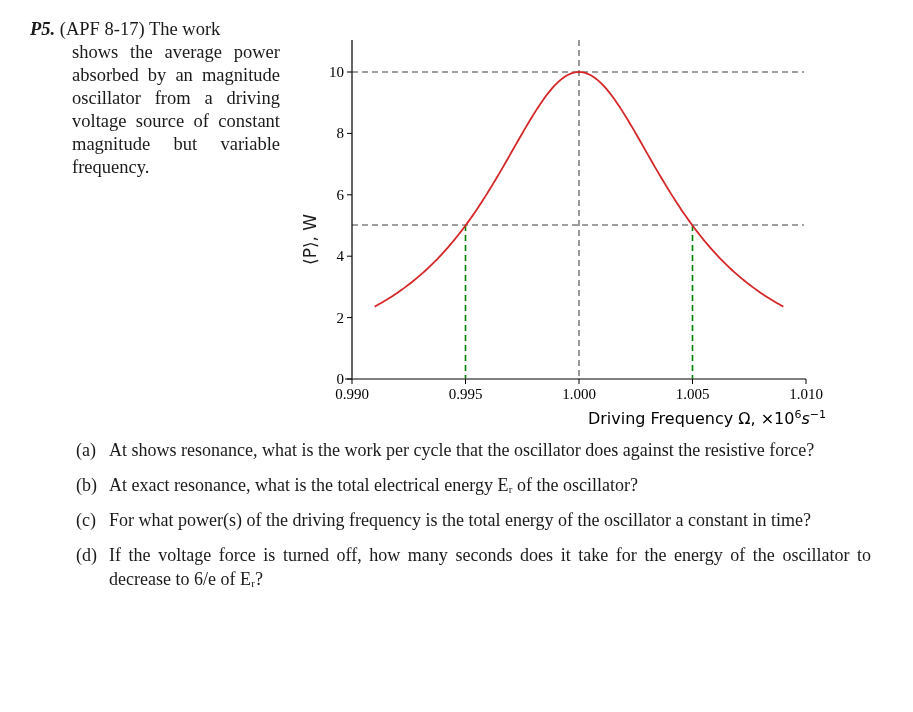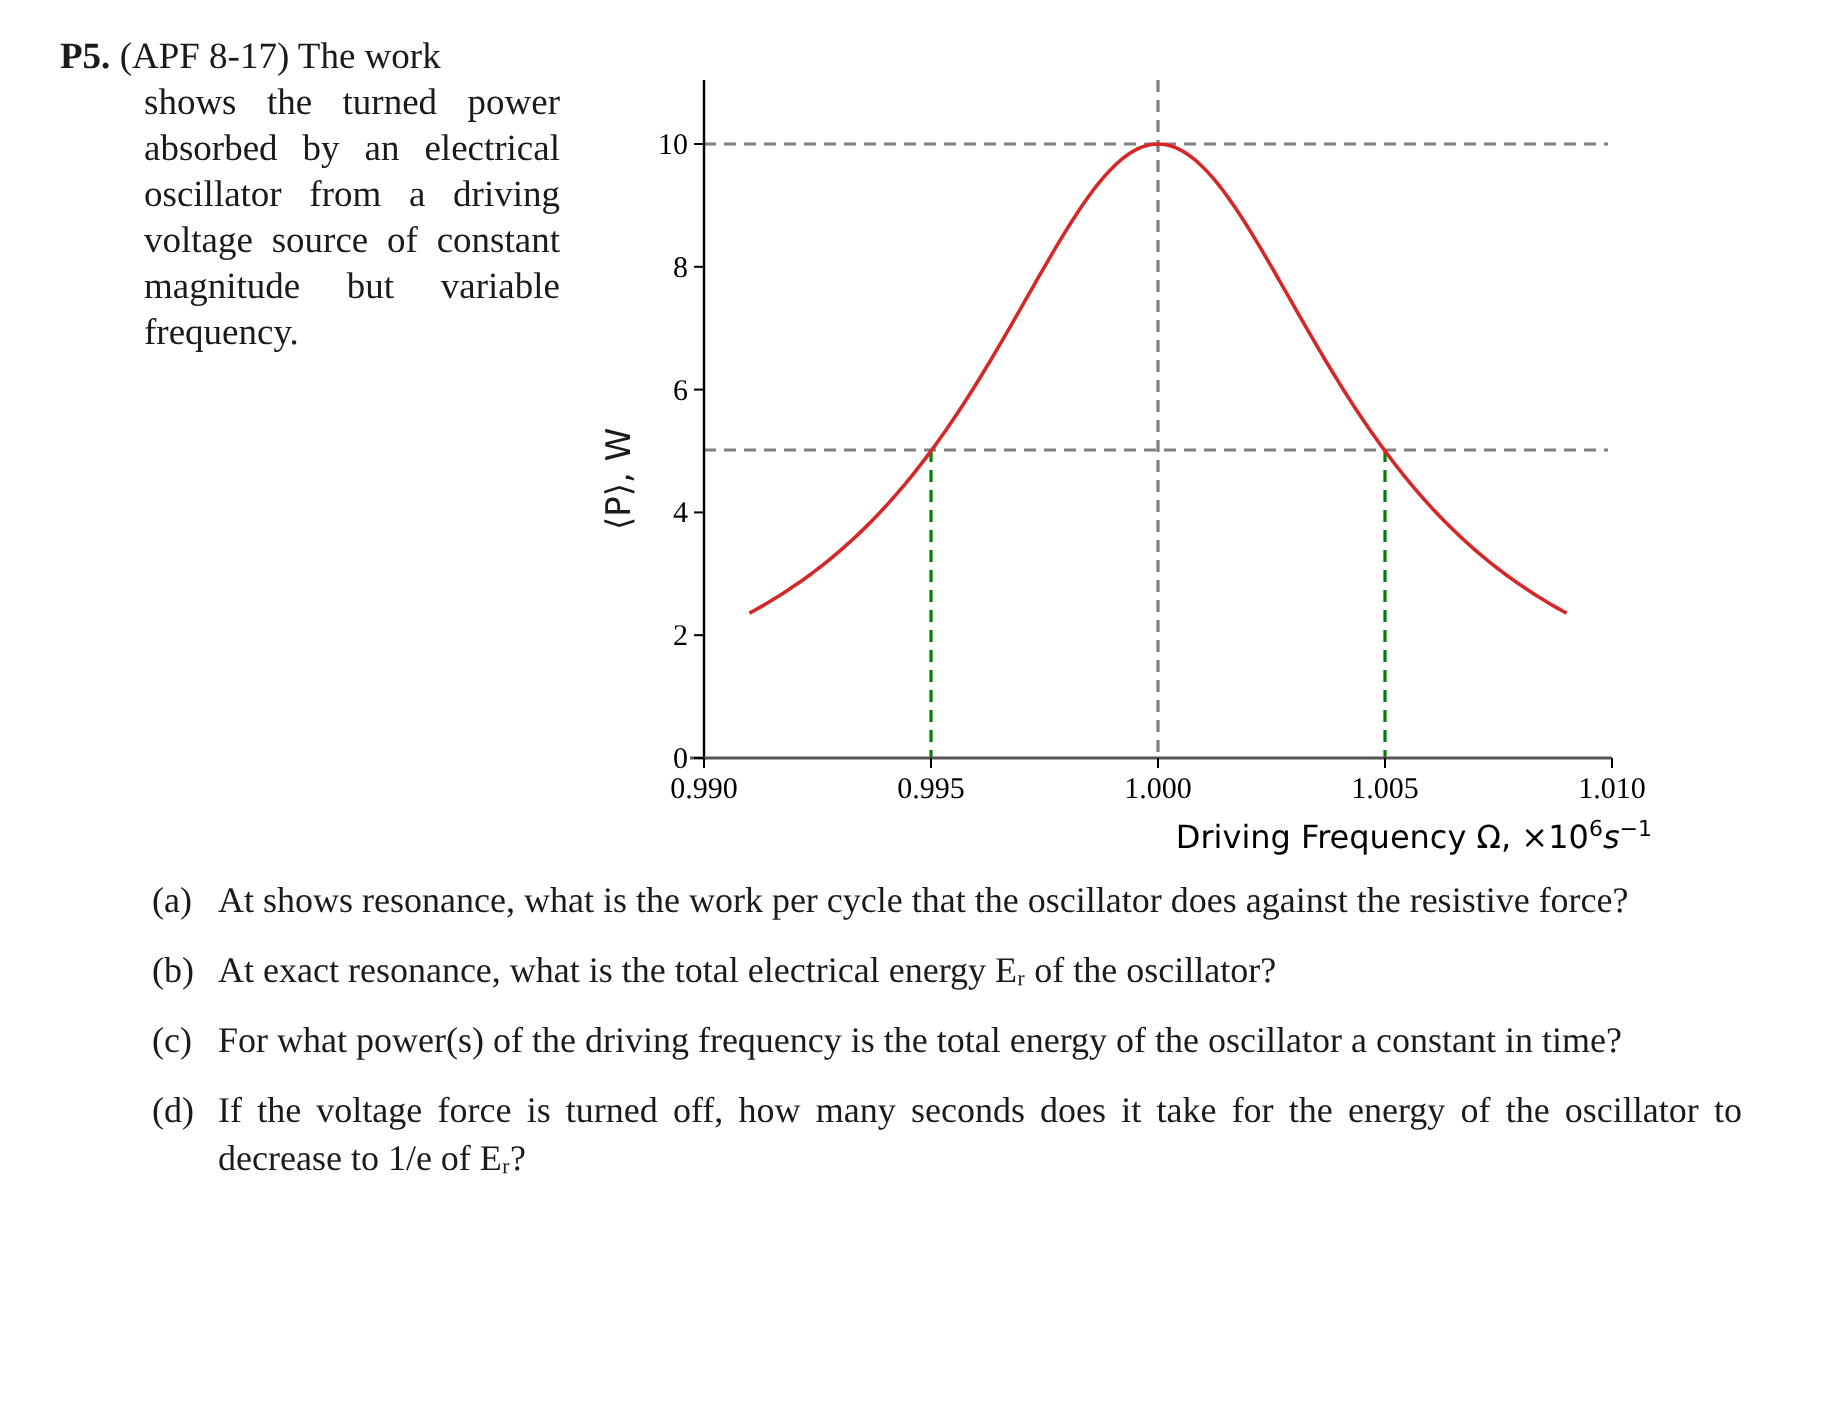--- a/index.html
+++ b/index.html
@@ -1,39 +1,39 @@
 <!DOCTYPE html>
 <html><head>
 <meta charset="utf-8">
 <style>
   html, body { margin: 0; padding: 0; background: #ffffff; }
   body { width: 913px; height: 712px; position: relative; overflow: hidden;
          font-family: "DejaVu Serif", "Liberation Serif", serif; color: #1a1a1a; }
   .intro { position: absolute; left: 30px; top: 18px; width: 250px;
            font-family: "Liberation Serif", serif; font-size: 18.5px; line-height: 23px; }
-  .intro .pnum { font-weight: bold; }
+  .intro .pnum { font-weight: bold; font-style: italic; }
   .intro .first { white-space: nowrap; }
   .intro .rest { display: block; margin-left: 42px; text-align: justify; }
   .chart { position: absolute; left: 0; top: 0; }
   .ylab { position: absolute; left: 300px; top: 265px; transform: rotate(-90deg);
           transform-origin: left top; font-family: "DejaVu Sans", sans-serif; font-size: 17px; white-space: nowrap; }
   .questions { position: absolute; left: 76px; top: 438px; width: 795px;
                font-family: "Liberation Serif", serif; font-size: 18px; line-height: 24px; }
   .q { display: flex; margin-bottom: 11px; }
   .q .lbl { width: 33px; flex: none; }
   .q .txt { flex: 1; text-align: justify; }
   .xlab { font-family: "DejaVu Sans", sans-serif; }
   svg text { font-family: "Liberation Serif", serif; }
 </style>
 </head>
 <body>
 
 <div class="intro">
   <span class="first"><span class="pnum">P5.</span> <span>(APF 8-17)</span> <span>The work</span></span>
-  <span class="rest">shows the turned power absorbed by an electrical oscillator from a driving voltage source of constant magnitude but variable frequency.</span>
+  <span class="rest">shows the average power absorbed by an magnitude oscillator from a driving voltage source of constant magnitude but variable frequency.</span>
 </div>
 
 <svg class="chart" width="913" height="440">
 
   <line x1="352" y1="72" x2="804" y2="72" stroke="#808080" stroke-width="1.6" stroke-dasharray="6,4"></line>
   <line x1="352" y1="225" x2="804" y2="225" stroke="#808080" stroke-width="1.6" stroke-dasharray="6,4"></line>
   <line x1="579" y1="40" x2="579" y2="379" stroke="#808080" stroke-width="1.6" stroke-dasharray="6,4"></line>
 
   <line x1="465.5" y1="225" x2="465.5" y2="379" stroke="#008000" stroke-width="1.6" stroke-dasharray="6,4"></line>
   <line x1="692.5" y1="225" x2="692.5" y2="379" stroke="#008000" stroke-width="1.6" stroke-dasharray="6,4"></line>
@@ -81,15 +81,15 @@
   <div class="q">
     <span class="lbl">(b)</span>
     <span class="txt">At exact resonance, what is the total electrical energy Eᵣ of the oscillator?</span>
   </div>
   <div class="q">
     <span class="lbl">(c)</span>
     <span class="txt">For what power(s) of the driving frequency is the total energy of the oscillator a constant in time?</span>
   </div>
   <div class="q">
     <span class="lbl">(d)</span>
-    <span class="txt">If the voltage force is turned off, how many seconds does it take for the energy of the oscillator to decrease to 1/e of Eᵣ?</span>
+    <span class="txt">If the voltage force is turned off, how many seconds does it take for the energy of the oscillator to decrease to 6/e of Eᵣ?</span>
   </div>
 </div>
 
 </body></html>

